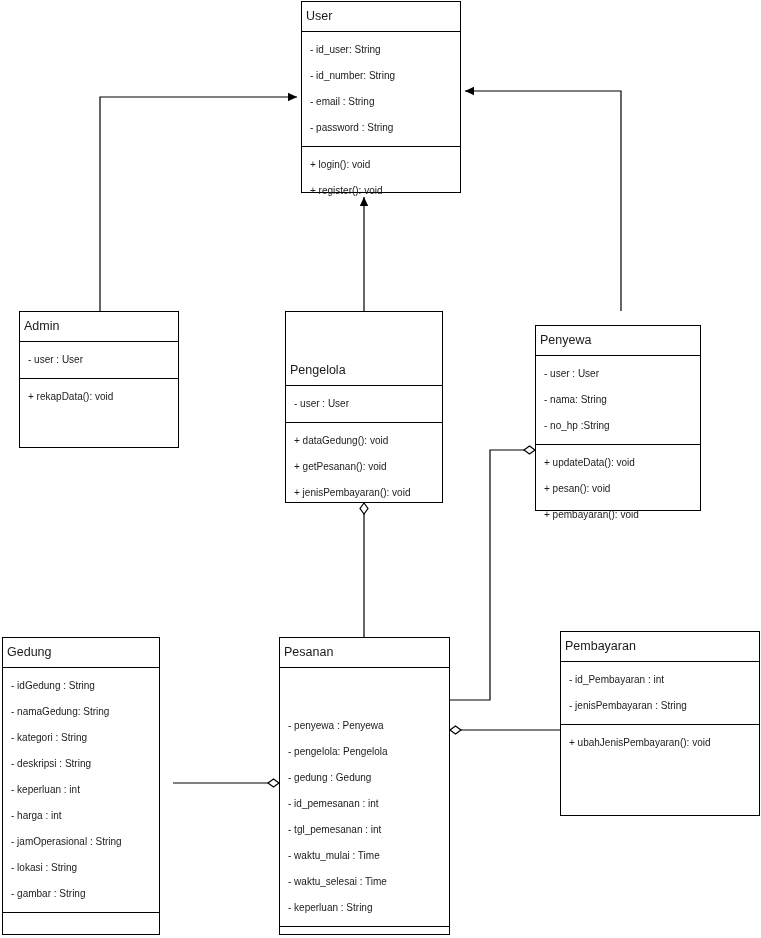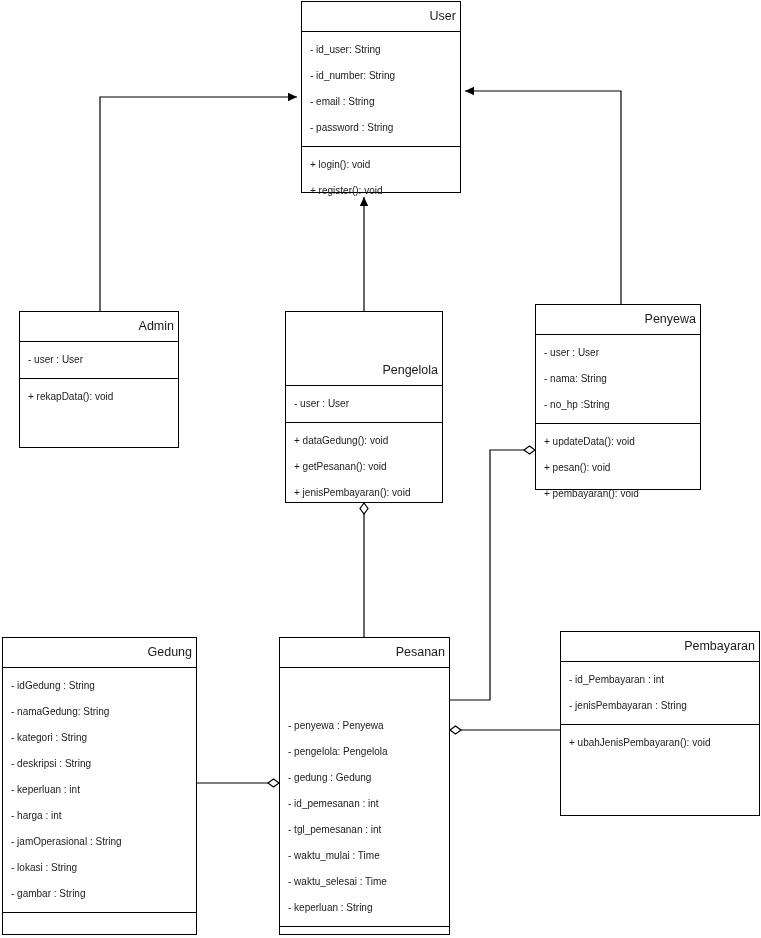--- a/index.html
+++ b/index.html
@@ -28,21 +28,21 @@
   }
   .uml-class {
     position: absolute;
     box-sizing: border-box;
     border: 1.4px solid #000000;
     background: #ffffff;
     display: flex;
     flex-direction: column;
   }
   .uml-title {
-    text-align: right;
+    text-align: left;
     font-size: 12.5px;
     color: #1a1a1a;
     line-height: 1;
     padding: 8px 4px 8px 4px;
     border-bottom: 1.4px solid #000000;
     white-space: nowrap;
   }
   .uml-section {
     padding: 5px 0 5px 0;
   }
@@ -122,34 +122,34 @@
       <div class="uml-title" style="border-bottom-color: rgb(0, 0, 0); margin-top: 44px;">Pengelola</div>
       <div class="uml-section attrs" style="border-bottom-color: rgb(0, 0, 0);">
         <div class="uml-row">- user : User</div>
       </div>
       <div class="uml-section grow">
         <div class="uml-row">+ dataGedung(): void</div>
         <div class="uml-row">+ getPesanan(): void</div>
         <div class="uml-row">+ jenisPembayaran(): void</div>
       </div>
     </div>
-    <div class="uml-class" style="left: 535px; top: 304px; width: 166px; height: 186px; border-color: rgb(0, 0, 0);">
+    <div class="uml-class" style="left: 535px; top: 325px; width: 166px; height: 186px; border-color: rgb(0, 0, 0);">
       <div class="uml-title" style="border-bottom-color: rgb(0, 0, 0);">Penyewa</div>
       <div class="uml-section attrs" style="border-bottom-color: rgb(0, 0, 0);">
         <div class="uml-row">- user : User</div>
         <div class="uml-row">- nama: String</div>
         <div class="uml-row">- no_hp :String</div>
       </div>
       <div class="uml-section grow">
         <div class="uml-row">+ updateData(): void</div>
         <div class="uml-row">+ pesan(): void</div>
         <div class="uml-row">+ pembayaran(): void</div>
       </div>
     </div>
-    <div class="uml-class" style="left: 2px; top: 637px; width: 195px; height: 298px; border-color: rgb(0, 0, 0);">
+    <div class="uml-class" style="left: 2px; top: 637px; width: 158px; height: 298px; border-color: rgb(0, 0, 0);">
       <div class="uml-title" style="border-bottom-color: rgb(0, 0, 0);">Gedung</div>
       <div class="uml-section attrs" style="border-bottom-color: rgb(0, 0, 0);">
         <div class="uml-row">- idGedung : String</div>
         <div class="uml-row">- namaGedung: String</div>
         <div class="uml-row">- kategori : String</div>
         <div class="uml-row">- deskripsi : String</div>
         <div class="uml-row">- keperluan : int</div>
         <div class="uml-row">- harga : int</div>
         <div class="uml-row">- jamOperasional : String</div>
         <div class="uml-row">- lokasi : String</div>

